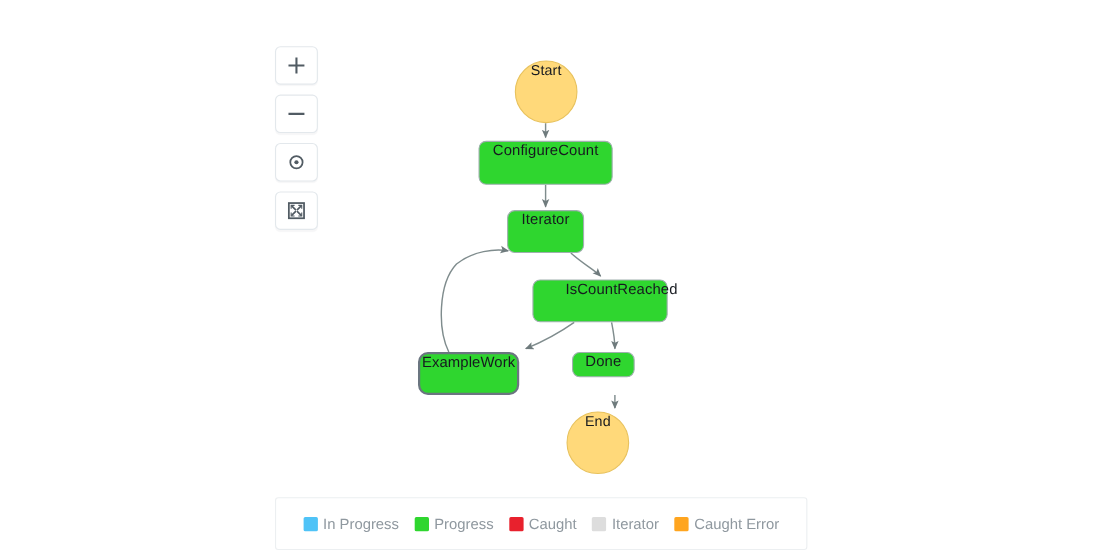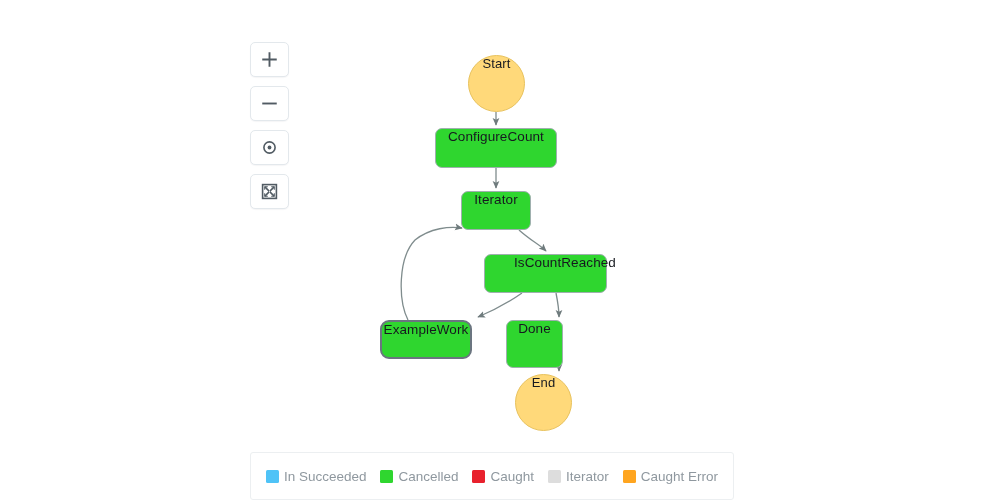--- a/index.html
+++ b/index.html
@@ -182,37 +182,37 @@
   </div>
 
   <div class="node state" style="left:484px;top:254px;width:123px;height:39px;padding-left:39px;">
     <span>IsCountReached</span>
   </div>
 
   <div class="node state selected" style="left:380px;top:320px;width:92px;height:39px;">
     <span>ExampleWork</span>
   </div>
 
-  <div class="node state" style="left:506px;top:320px;width:57px;height:48px;">
+  <div class="node state" style="left:520px;top:320px;width:57px;height:23px;">
     <span>Done</span>
   </div>
 
   <div class="node terminal" style="left:515px;top:374px;width:57px;height:57px;">
     <span>End</span>
   </div>
 </div>
 
 <div class="legend">
   <div class="legend-item">
     <span class="legend-swatch" style="background:#4fc3f7"></span>
-    <span class="legend-label">In Succeeded</span>
+    <span class="legend-label">In Progress</span>
   </div>
   <div class="legend-item">
     <span class="legend-swatch" style="background:#2fd62f"></span>
-    <span class="legend-label">Cancelled</span>
+    <span class="legend-label">Progress</span>
   </div>
   <div class="legend-item">
     <span class="legend-swatch" style="background:#e8212d"></span>
     <span class="legend-label">Caught</span>
   </div>
   <div class="legend-item">
     <span class="legend-swatch" style="background:#dddddd"></span>
     <span class="legend-label">Iterator</span>
   </div>
   <div class="legend-item">

